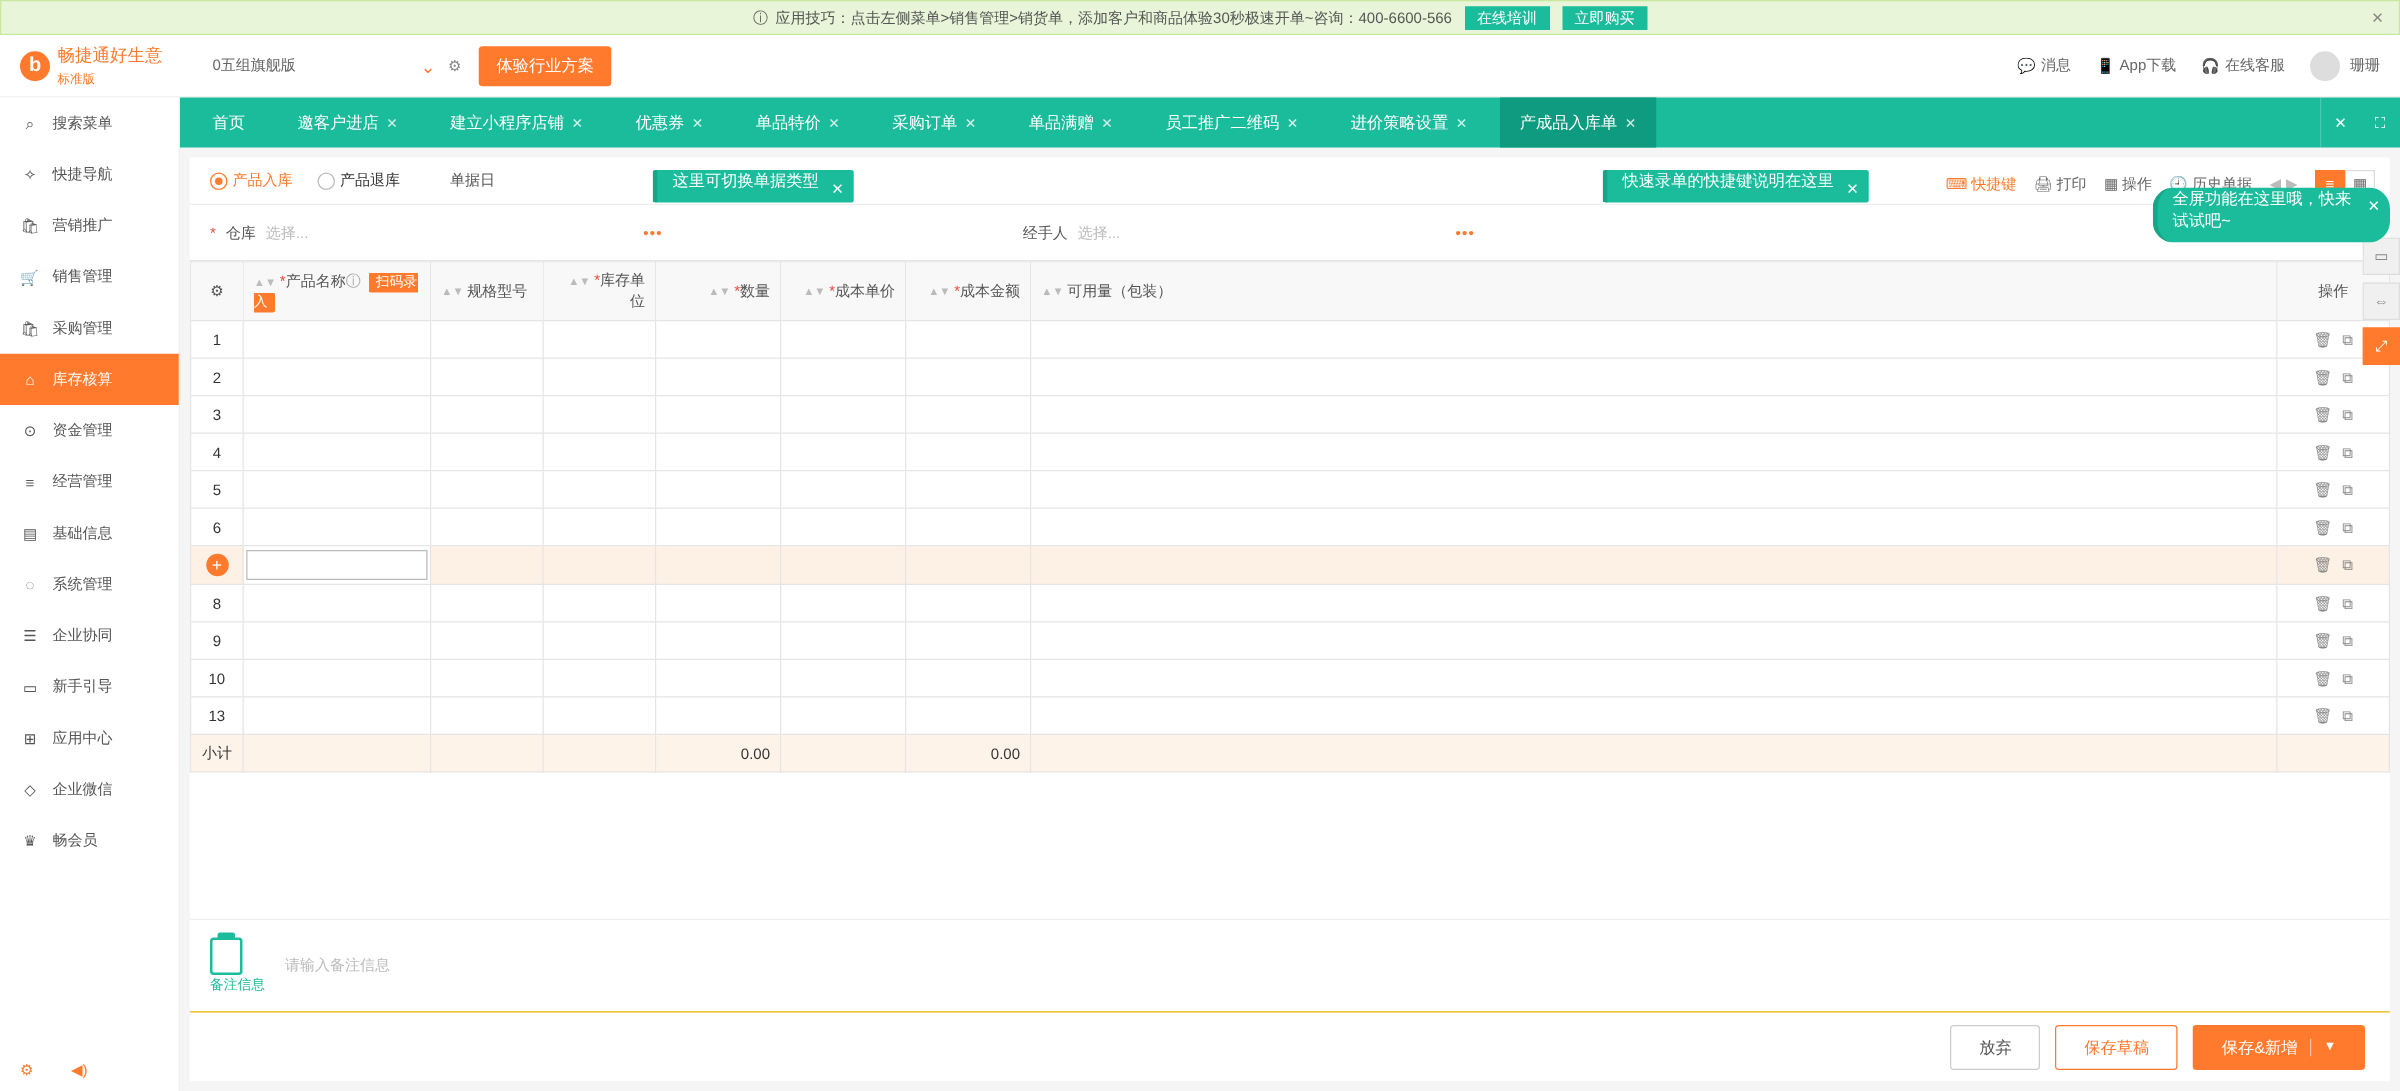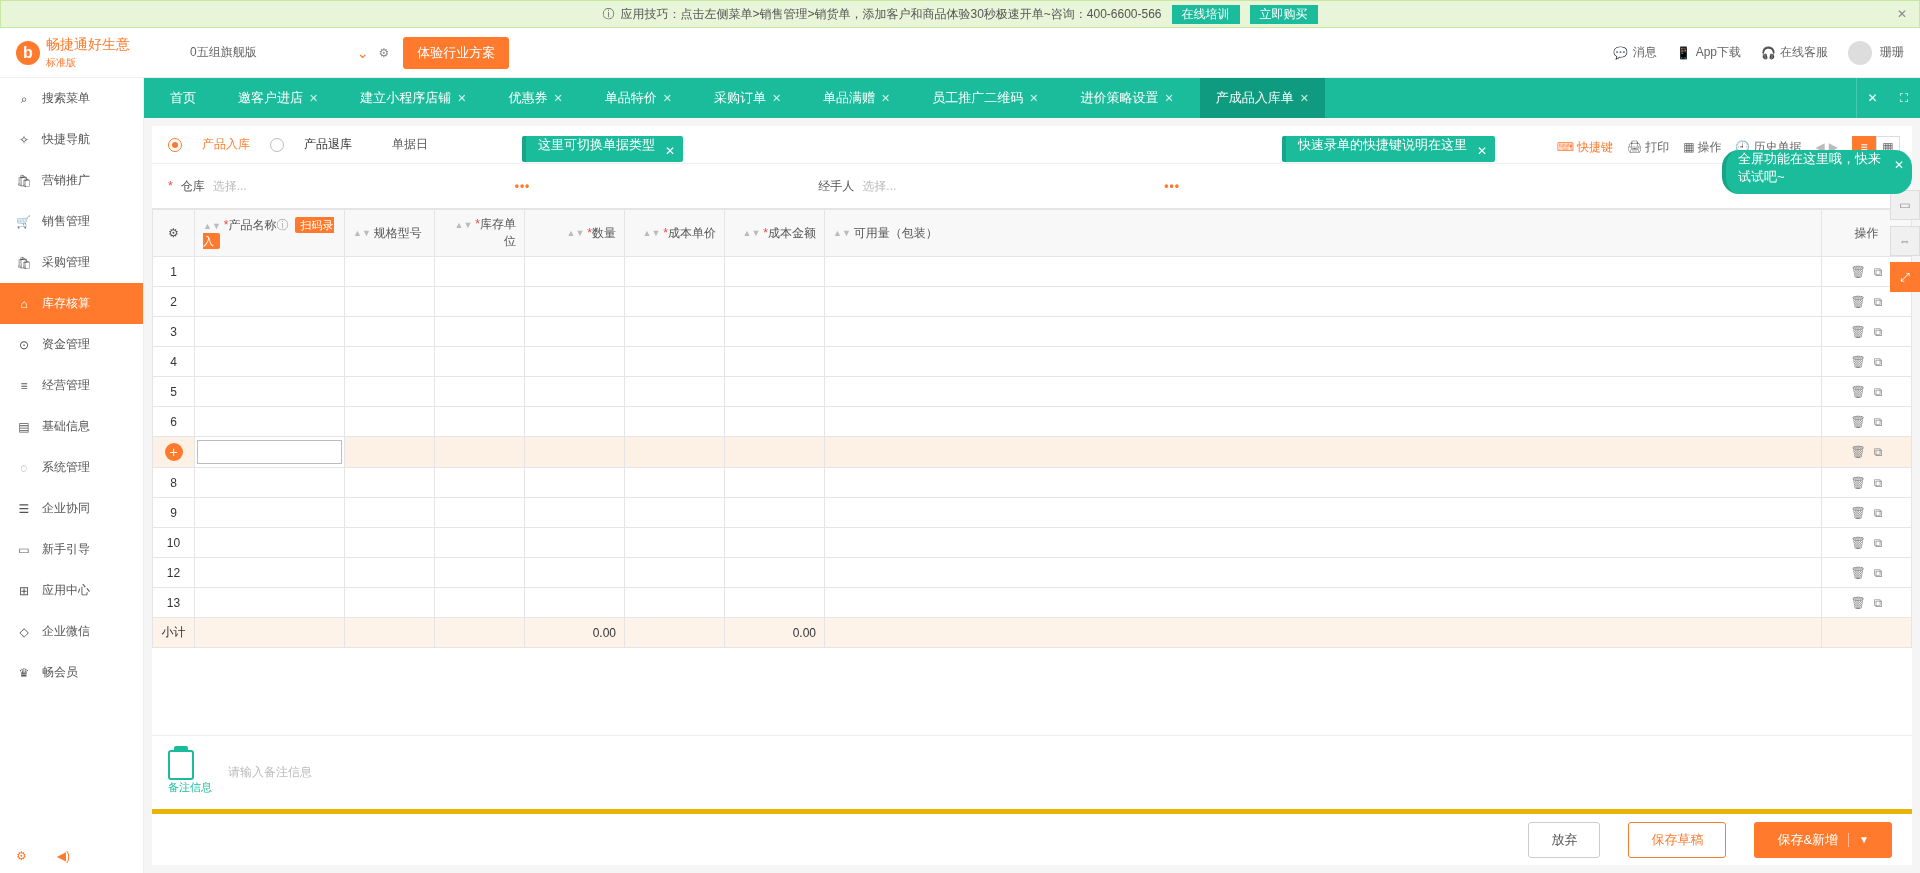--- a/index.html
+++ b/index.html
@@ -12,21 +12,21 @@
 .top-banner .btn-green { background: #1abc9c; color: #fff; padding: 1px 10px; margin-left: 10px; border-radius: 0; font-size: 12px; }
 .top-banner .close-x { position: absolute; right: 12px; color: #888; cursor: pointer; }
 
 
 .header { height: 50px; display: flex; align-items: center; padding: 0 16px; border-bottom: 1px solid #eee; }
 .logo { display: flex; align-items: center; }
 .logo-mark { width: 24px; height: 24px; background: #ff7a2d; border-radius: 50%; color: #fff; font-weight: bold; display: flex; align-items: center; justify-content: center; font-size: 16px; margin-right: 6px; }
 .logo-text { color: #ff7a2d; font-size: 14px; font-weight: 500; }
 .logo-sub { color: #ff7a2d; font-size: 10px; margin-top: 2px; }
 .logo-col { display: flex; flex-direction: column; }
-.org-select { margin-left: 60px; display: flex; align-items: center; color: #666; }
+.org-select { margin-left: 40px; display: flex; align-items: center; color: #666; }
 .org-select .chev { color: #ff7a2d; margin-left: 100px; font-size: 14px; }
 .gear { margin-left: 10px; color: #888; }
 .btn-orange { background: #ff7a2d; color: #fff; padding: 7px 14px; border-radius: 3px; margin-left: 14px; font-size: 13px; cursor: pointer; }
 .header-right { margin-left: auto; display: flex; align-items: center; gap: 20px; color: #666; }
 .header-right .item { display: flex; align-items: center; gap: 4px; cursor: pointer; }
 .avatar { width: 24px; height: 24px; background: #ddd; border-radius: 50%; margin-right: 4px; }
 
 
 .layout { display: flex; height: calc(100vh - 78px); }
 .sidebar { width: 144px; background: #fff; border-right: 1px solid #eee; display: flex; flex-direction: column; position: relative; }
@@ -43,21 +43,21 @@
 .tab.active { background: #0e9b7f; }
 .tab .close { font-size: 11px; opacity: .8; }
 .tabs-right { margin-left: auto; display: flex; align-items: center; }
 .tabs-right .close-all { width: 32px; display: flex; align-items: center; justify-content: center; color: #fff; border-left: 1px solid rgba(255,255,255,.2); height: 100%; }
 .tabs-right .fullscreen { width: 32px; display: flex; align-items: center; justify-content: center; color: #fff; height: 100%; }
 
 
 .content { flex: 1; margin: 8px; background: #fff; display: flex; flex-direction: column; overflow: hidden; position: relative; }
 
 .subtype-row { height: 38px; display: flex; align-items: center; padding: 0 16px; border-bottom: 1px solid #eee; position: relative; }
-.radio { display: flex; align-items: center; gap: 20px; margin-right: 20px; cursor: pointer; }
+.radio { display: flex; align-items: center; gap: 4px; margin-right: 20px; cursor: pointer; }
 .radio .dot { width: 14px; height: 14px; border: 1px solid #bbb; border-radius: 50%; display: inline-block; position: relative; }
 .radio.checked .dot { border-color: #ff7a2d; }
 .radio.checked .dot::after { content: ""; position: absolute; inset: 3px; background: #ff7a2d; border-radius: 50%; }
 .radio.checked { color: #ff7a2d; }
 .doc-label { margin-left: 20px; color: #555; }
 .doc-code { margin-left: 160px; color: #555; }
 
 .tooltip-green { position: absolute; background: #1abc9c; color: #fff; padding: 0 28px 8px 12px; border-left: 4px solid #17a589; border-radius: 2px; font-size: 13px; z-index: 50; }
 .tooltip-green .tip-close { position: absolute; right: 8px; top: 8px; cursor: pointer; font-size: 12px; }
 .tip-switch { left: 370px; top: 10px; }
@@ -109,21 +109,21 @@
 th.ops-head { background: #f8f8f8; }
 
 
 .memo-row { display: flex; align-items: center; padding: 14px 16px; gap: 16px; border-top: 1px solid #eee; }
 .memo-icon { width: 26px; height: 30px; border: 2px solid #1abc9c; border-radius: 3px; position: relative; }
 .memo-icon::before { content: ""; position: absolute; top: -6px; left: 4px; right: 4px; height: 6px; background: #1abc9c; border-radius: 2px 2px 0 0; }
 .memo-label { color: #1abc9c; font-size: 11px; text-align: center; }
 .memo-input { color: #bbb; }
 
 
-.footer { height: 56px; border-top: 5px solid #eab308; display: flex; align-items: center; justify-content: flex-end; padding: 0 20px; gap: 28px; background: #fff; }
+.footer { height: 56px; border-top: 1px solid #eab308; display: flex; align-items: center; justify-content: flex-end; padding: 0 20px; gap: 12px; background: #fff; }
 .btn { padding: 8px 22px; border-radius: 3px; cursor: pointer; font-size: 13px; border: 1px solid transparent; }
 .btn-default { border: 1px solid #ccc; color: #555; background: #fff; }
 .btn-outline { border: 1px solid #ff7a2d; color: #ff7a2d; background: #fff; }
 .btn-primary { background: #ff7a2d; color: #fff; display: flex; align-items: center; gap: 10px; }
 .btn-primary .sep { width: 1px; height: 14px; background: rgba(255,255,255,.5); }
 .btn-primary .chev { font-size: 10px; }
 
 
 .right-rail { position: fixed; right: 0; top: 190px; width: 30px; display: flex; flex-direction: column; gap: 6px; z-index: 60; }
 .rail-btn { width: 30px; height: 30px; background: #f0f0f0; border: 1px solid #ddd; display: flex; align-items: center; justify-content: center; color: #888; cursor: pointer; }
@@ -493,31 +493,20 @@
                 <td class=""></td>
                 <td></td>
                 <td></td>
                 <td></td>
                 <td></td>
                 <td></td>
                 <td></td>
                 <td class="center ops-cell"><span>🗑</span><span>⧉</span></td>
               </tr>
               <tr>
-                <td class="center">12</td>
-                <td class=""></td>
-                <td></td>
-                <td></td>
-                <td></td>
-                <td></td>
-                <td></td>
-                <td></td>
-                <td class="center ops-cell"><span>🗑</span><span>⧉</span></td>
-              </tr>
-              <tr>
                 <td class="center">13</td>
                 <td class=""></td>
                 <td></td>
                 <td></td>
                 <td></td>
                 <td></td>
                 <td></td>
                 <td></td>
                 <td class="center ops-cell"><span>🗑</span><span>⧉</span></td>
               </tr>

